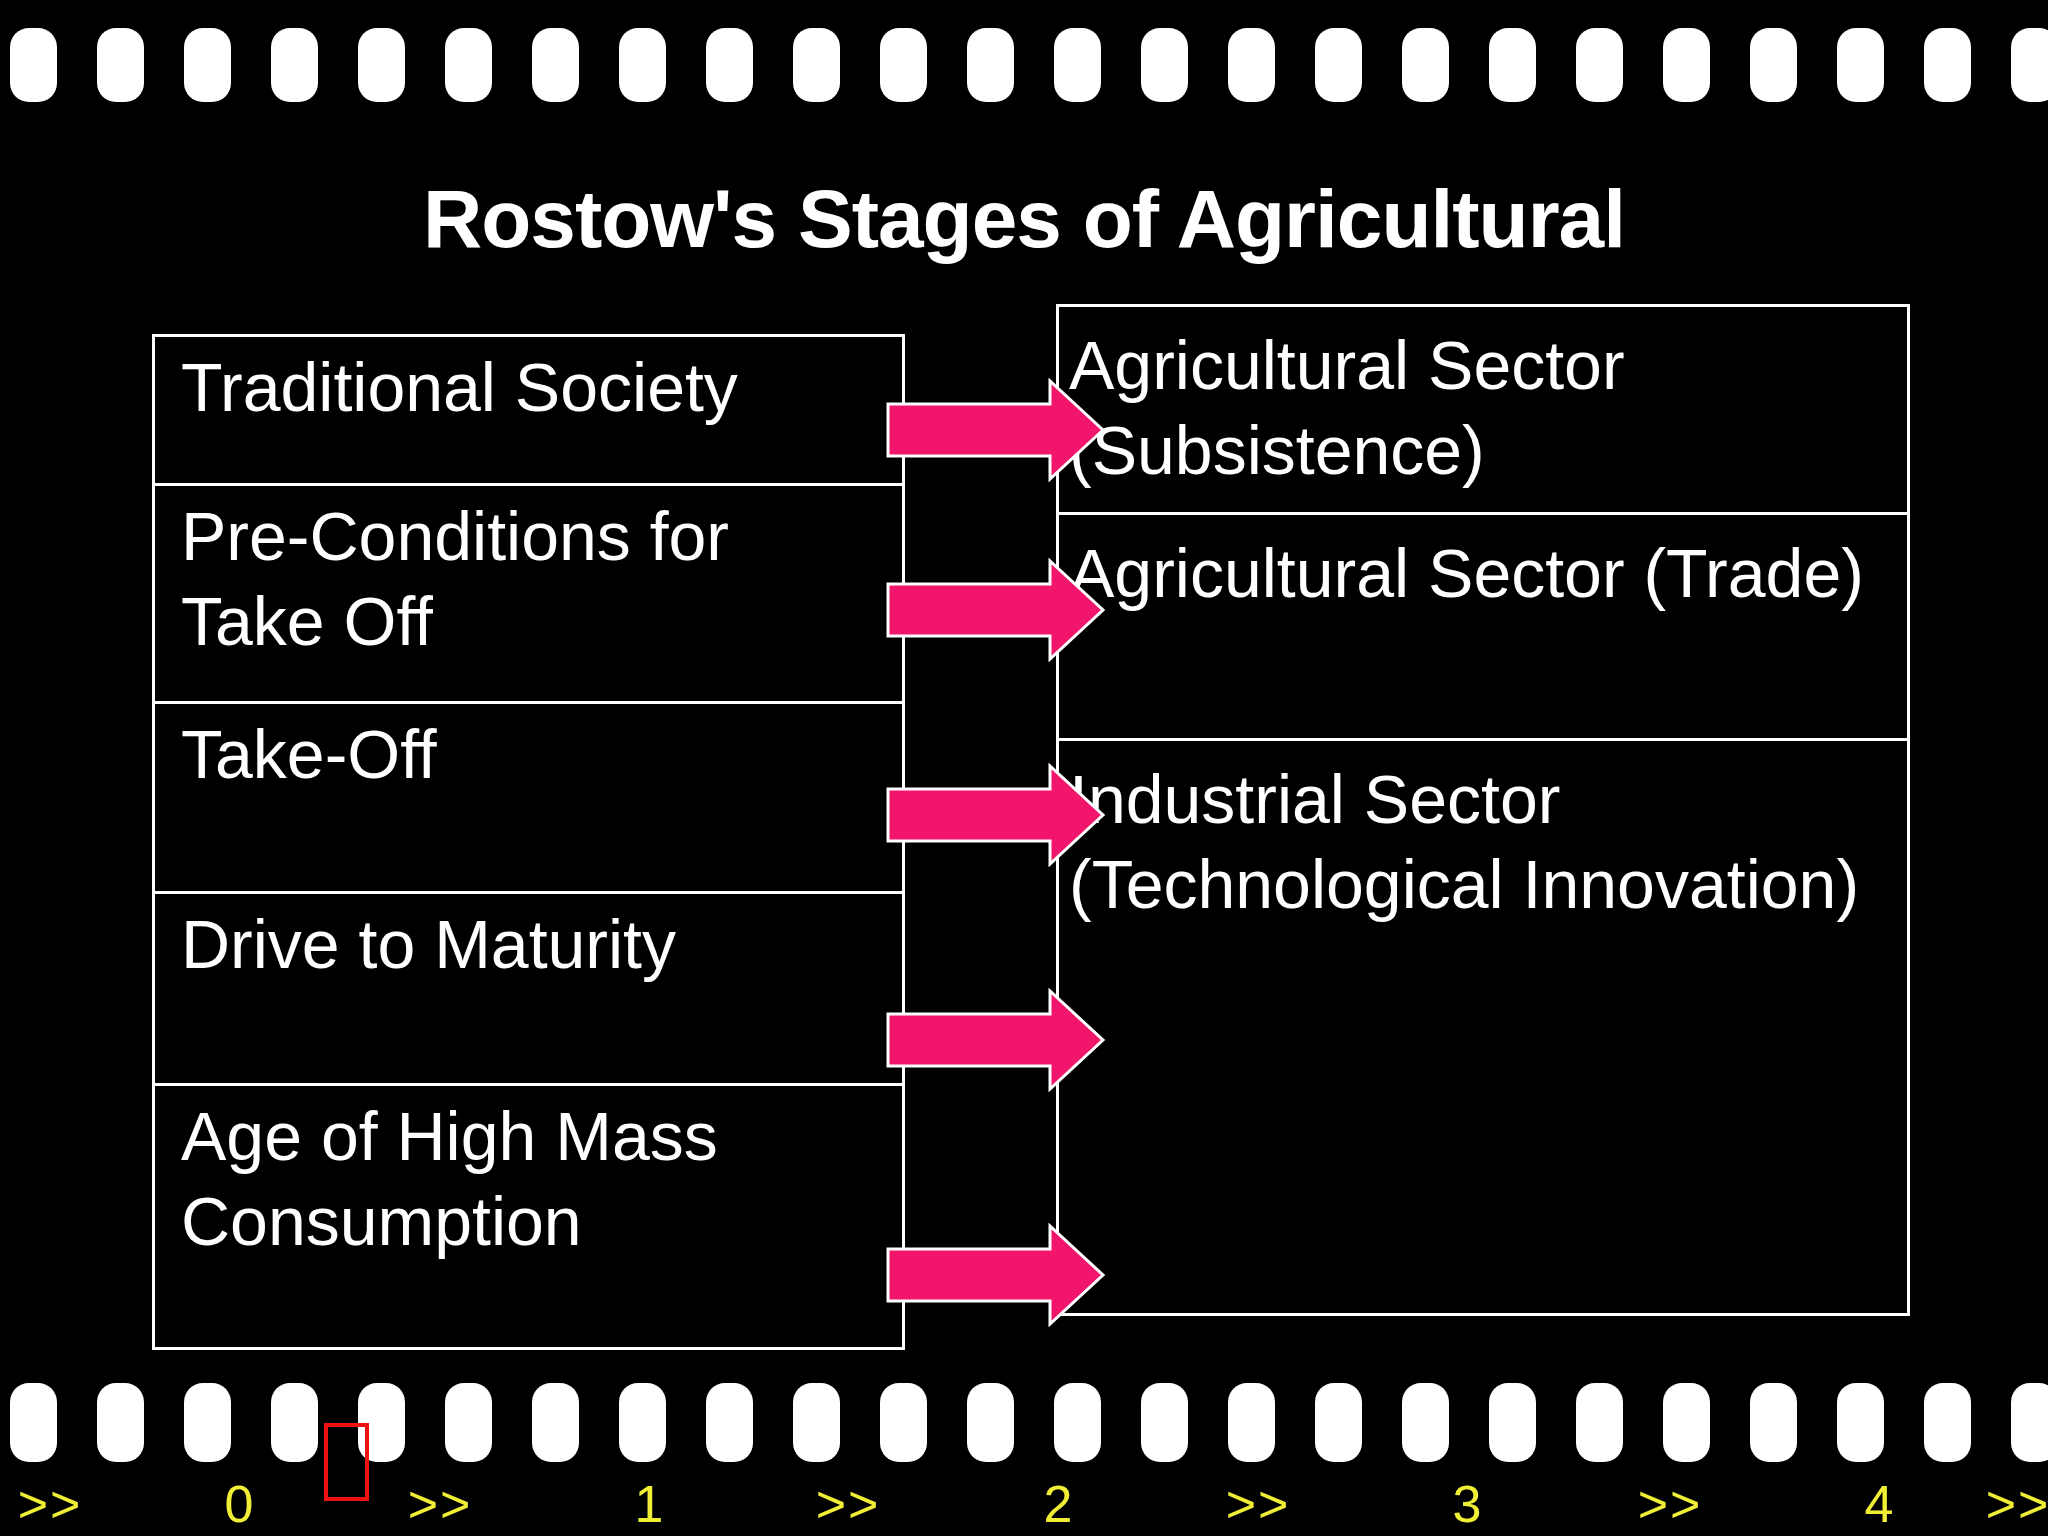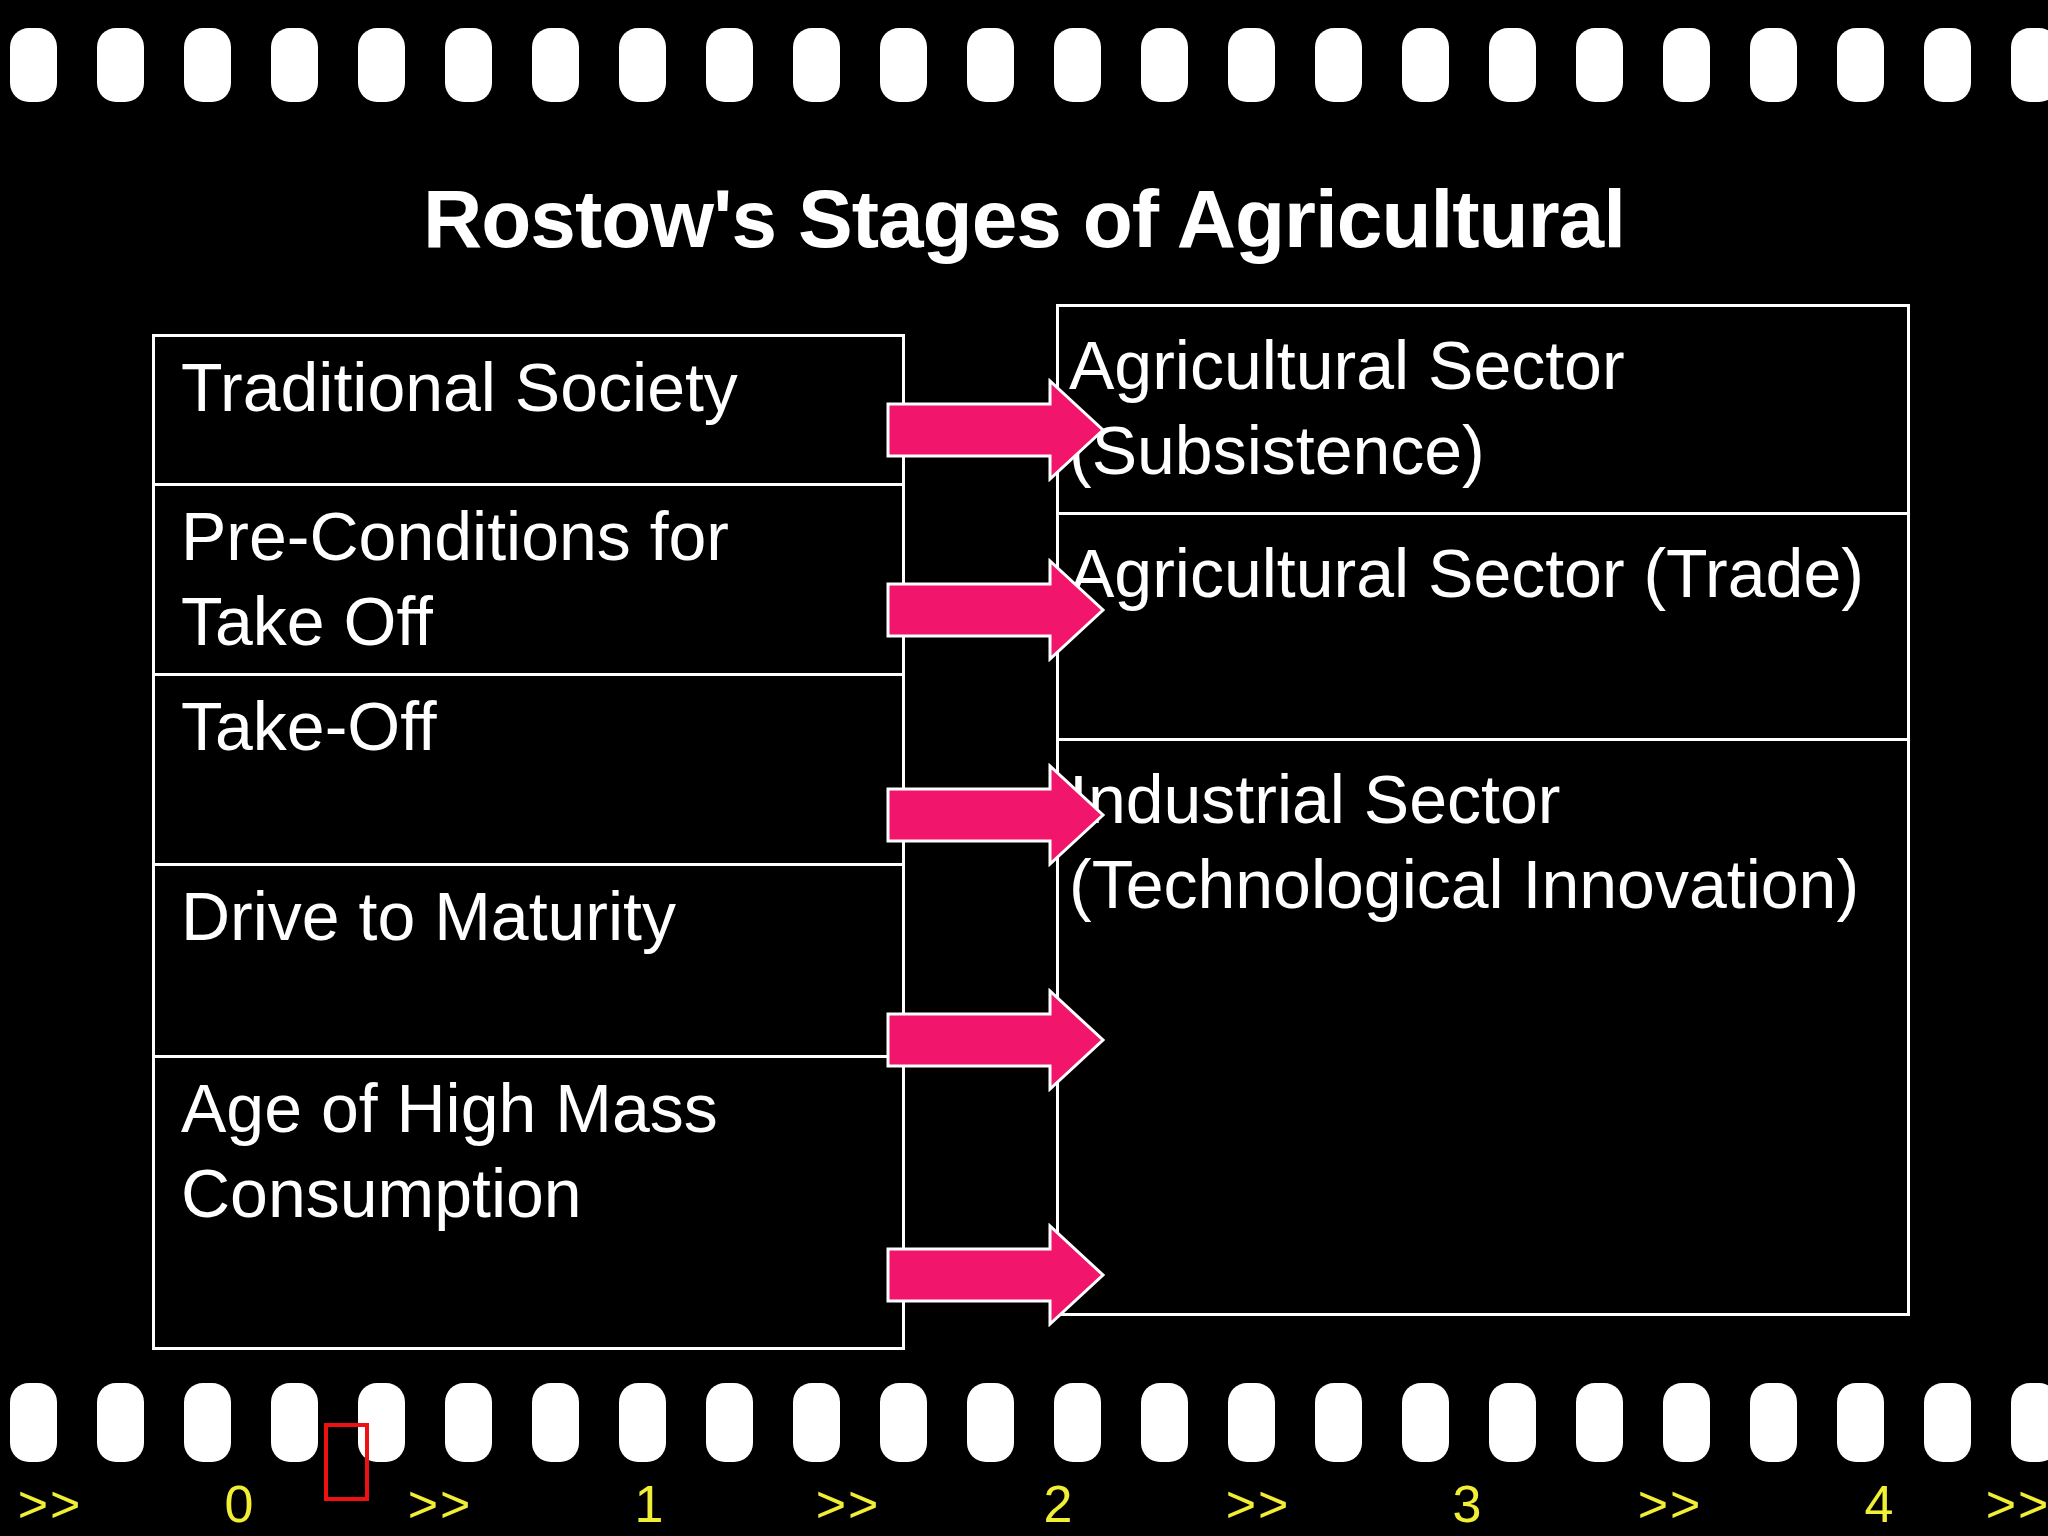--- a/index.html
+++ b/index.html
@@ -47,21 +47,21 @@
     box-sizing:border-box;
     border-bottom:3px solid #fff;
     font-size:68px;
     line-height:1.25;
     overflow:hidden;
   }
   .cell:last-child{border-bottom:none;flex:1;}
   .col-left .cell{padding:8px 26px;text-align:left;}
   .col-right .cell{padding:16px 10px;text-align:left;}
   .col-left .cell:nth-child(1){height:149px;}
-  .col-left .cell:nth-child(2){height:190px;}
+  .col-left .cell:nth-child(2){height:218px;}
   .col-left .cell:nth-child(3){height:190px;}
   .col-left .cell:nth-child(4){height:192px;}
   .col-right .cell:nth-child(1){height:208px;}
   .col-right .cell:nth-child(2){height:226px;}
   .col-right .cell:nth-child(3){height:212px;}
   .col-right .cell:nth-child(4){height:215px;}
   
   .flow-arrow{
     position:absolute;left:886px;
     width:220px;height:104px;

